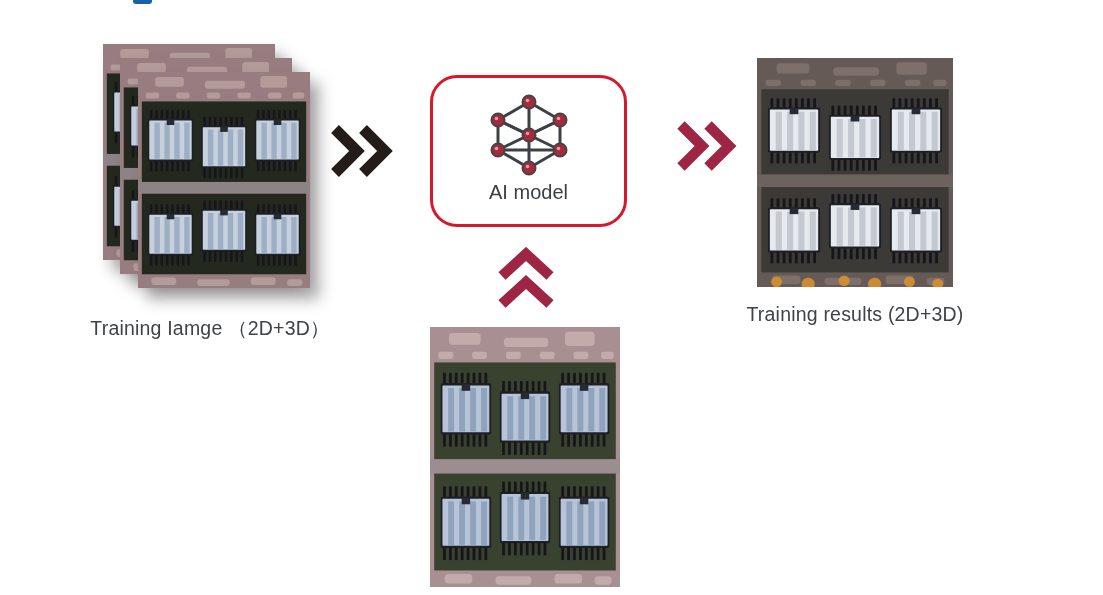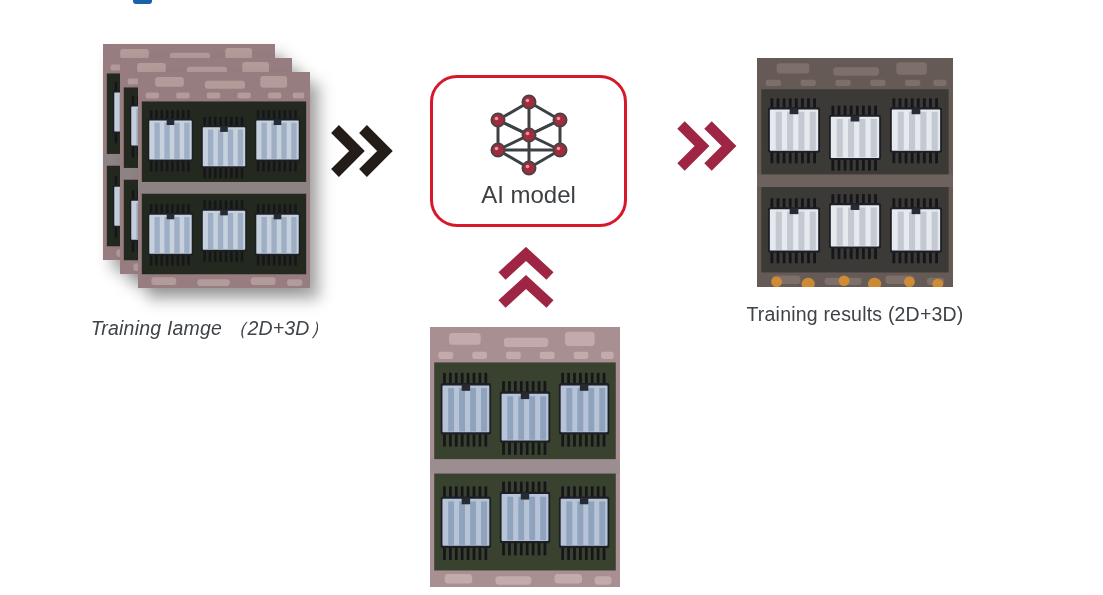--- a/index.html
+++ b/index.html
@@ -19,29 +19,29 @@
 
   
   .img-box{position:absolute;}
   .img-box svg{display:block;width:100%;height:100%;}
   .detection-img{left:757px;top:58px;width:196px;height:229px;}
   .input-img{left:430px;top:327px;width:190px;height:260px;}
 
   
   .label{position:absolute;color:var(--label-text,#3f4347);font-size:19.5px;
     letter-spacing:.2px;text-align:center;white-space:nowrap;}
-  .training-label{left:75px;top:315px;width:270px;font-style:italic;}
+  .training-label{left:75px;top:315px;width:270px;}
   .detection-label{left:715px;top:303px;width:280px;}
 
   
   .ai-box{position:absolute;left:430px;top:75px;width:197px;height:152px;
     border:3px solid var(--ai-box-border,#d7182a);border-radius:27px;box-sizing:border-box;
     display:flex;flex-direction:column;align-items:center;justify-content:flex-start;}
   .ai-box .net{margin-top:15px;}
-  .ai-label{color:#3c4043;font-size:24px;margin-top:4px;}
+  .ai-label{color:#3c4043;font-size:20px;margin-top:4px;}
 
   
   .chev{position:absolute;}
   .chev polyline{fill:none;stroke-linejoin:miter;stroke-linecap:butt;}
   .chev-black polyline{stroke:var(--arrow-black,#241c18);stroke-width:11;}
   .chev-red polyline{stroke:var(--arrow-red,#9e2543);stroke-width:10.5;}
   .chev-r1{left:330px;top:122px;}
   .chev-r2{left:676px;top:118px;}
   .chev-up{left:496px;top:247px;}
 

